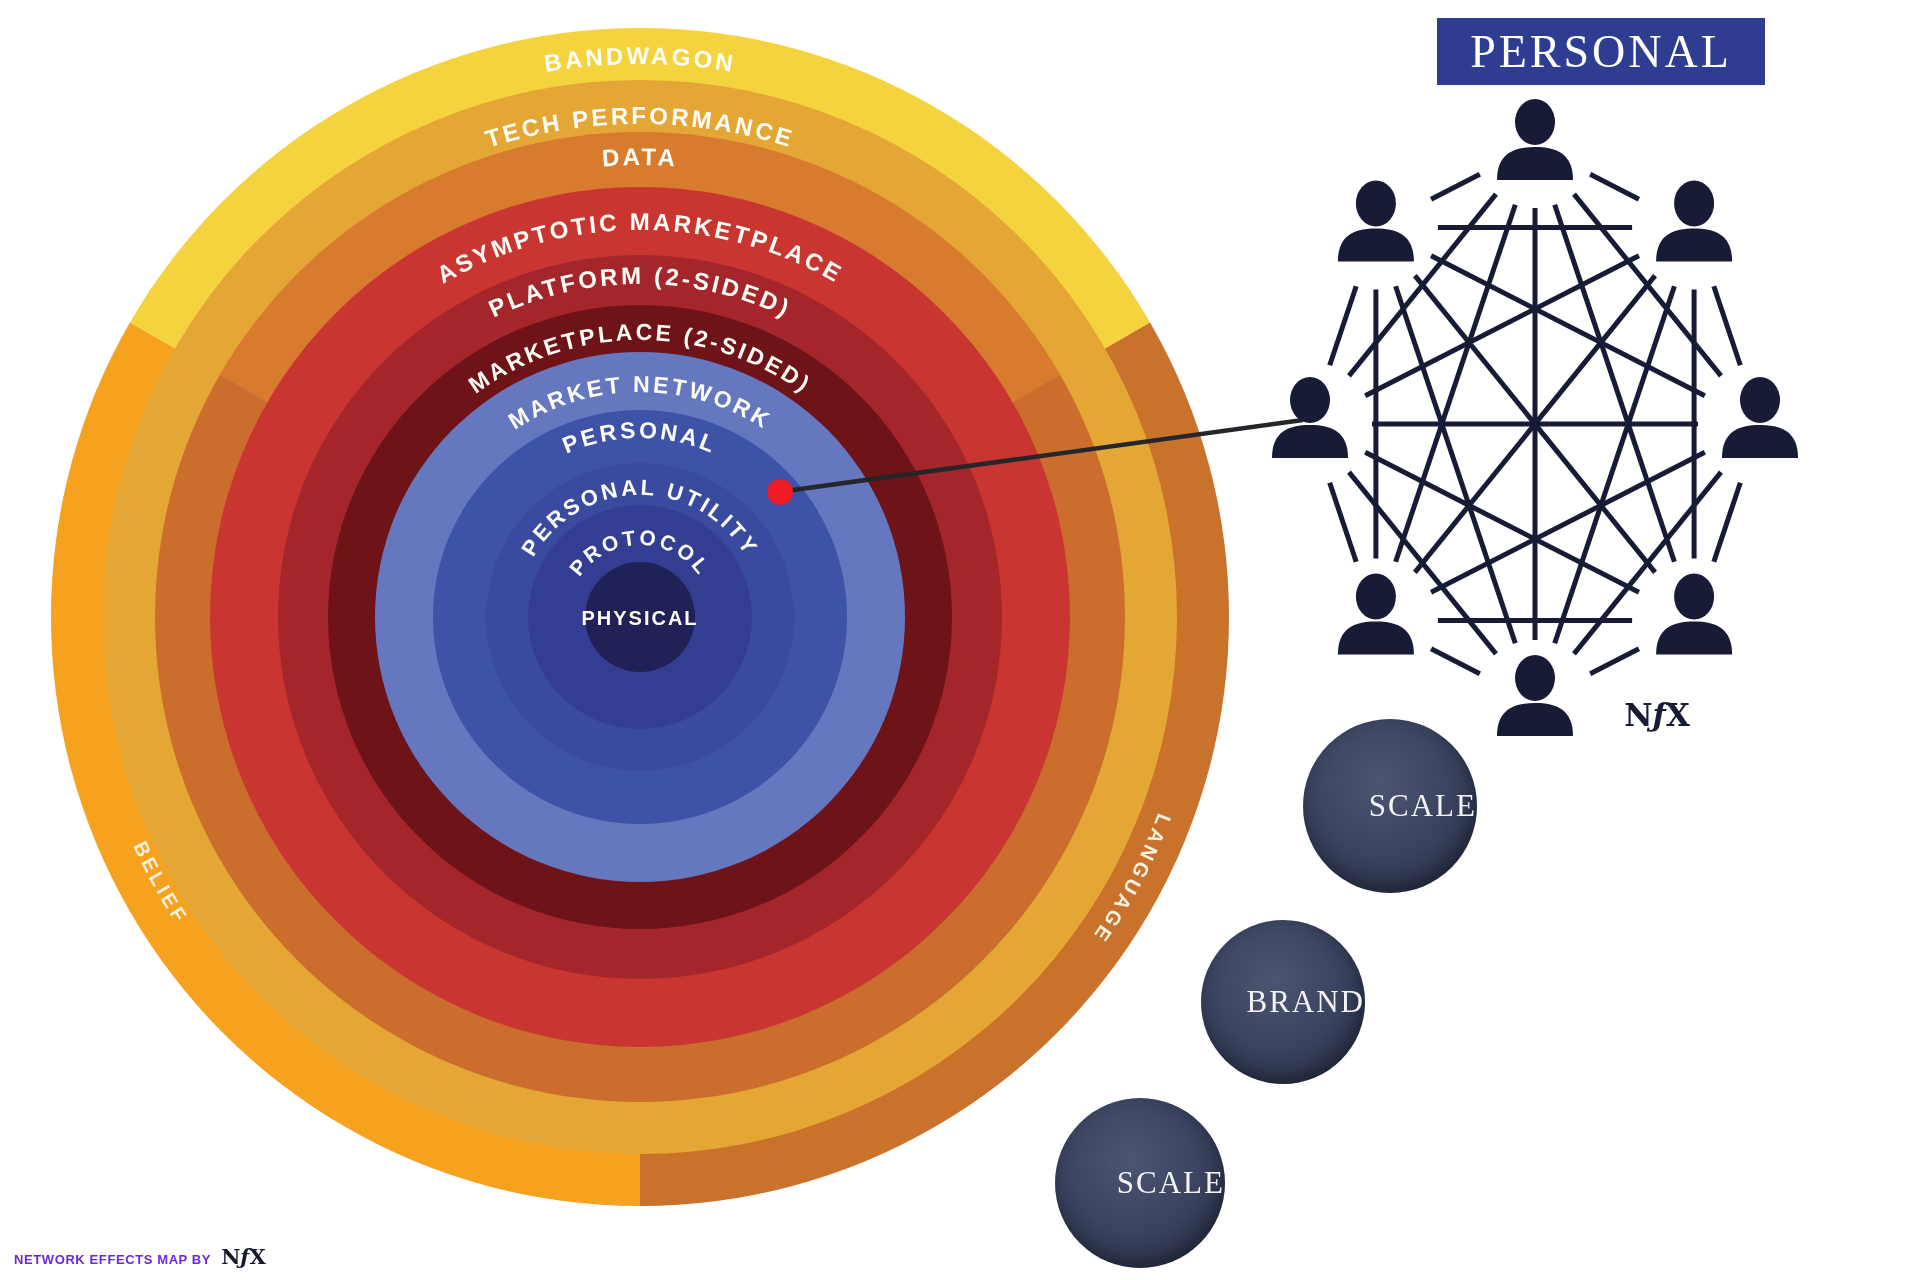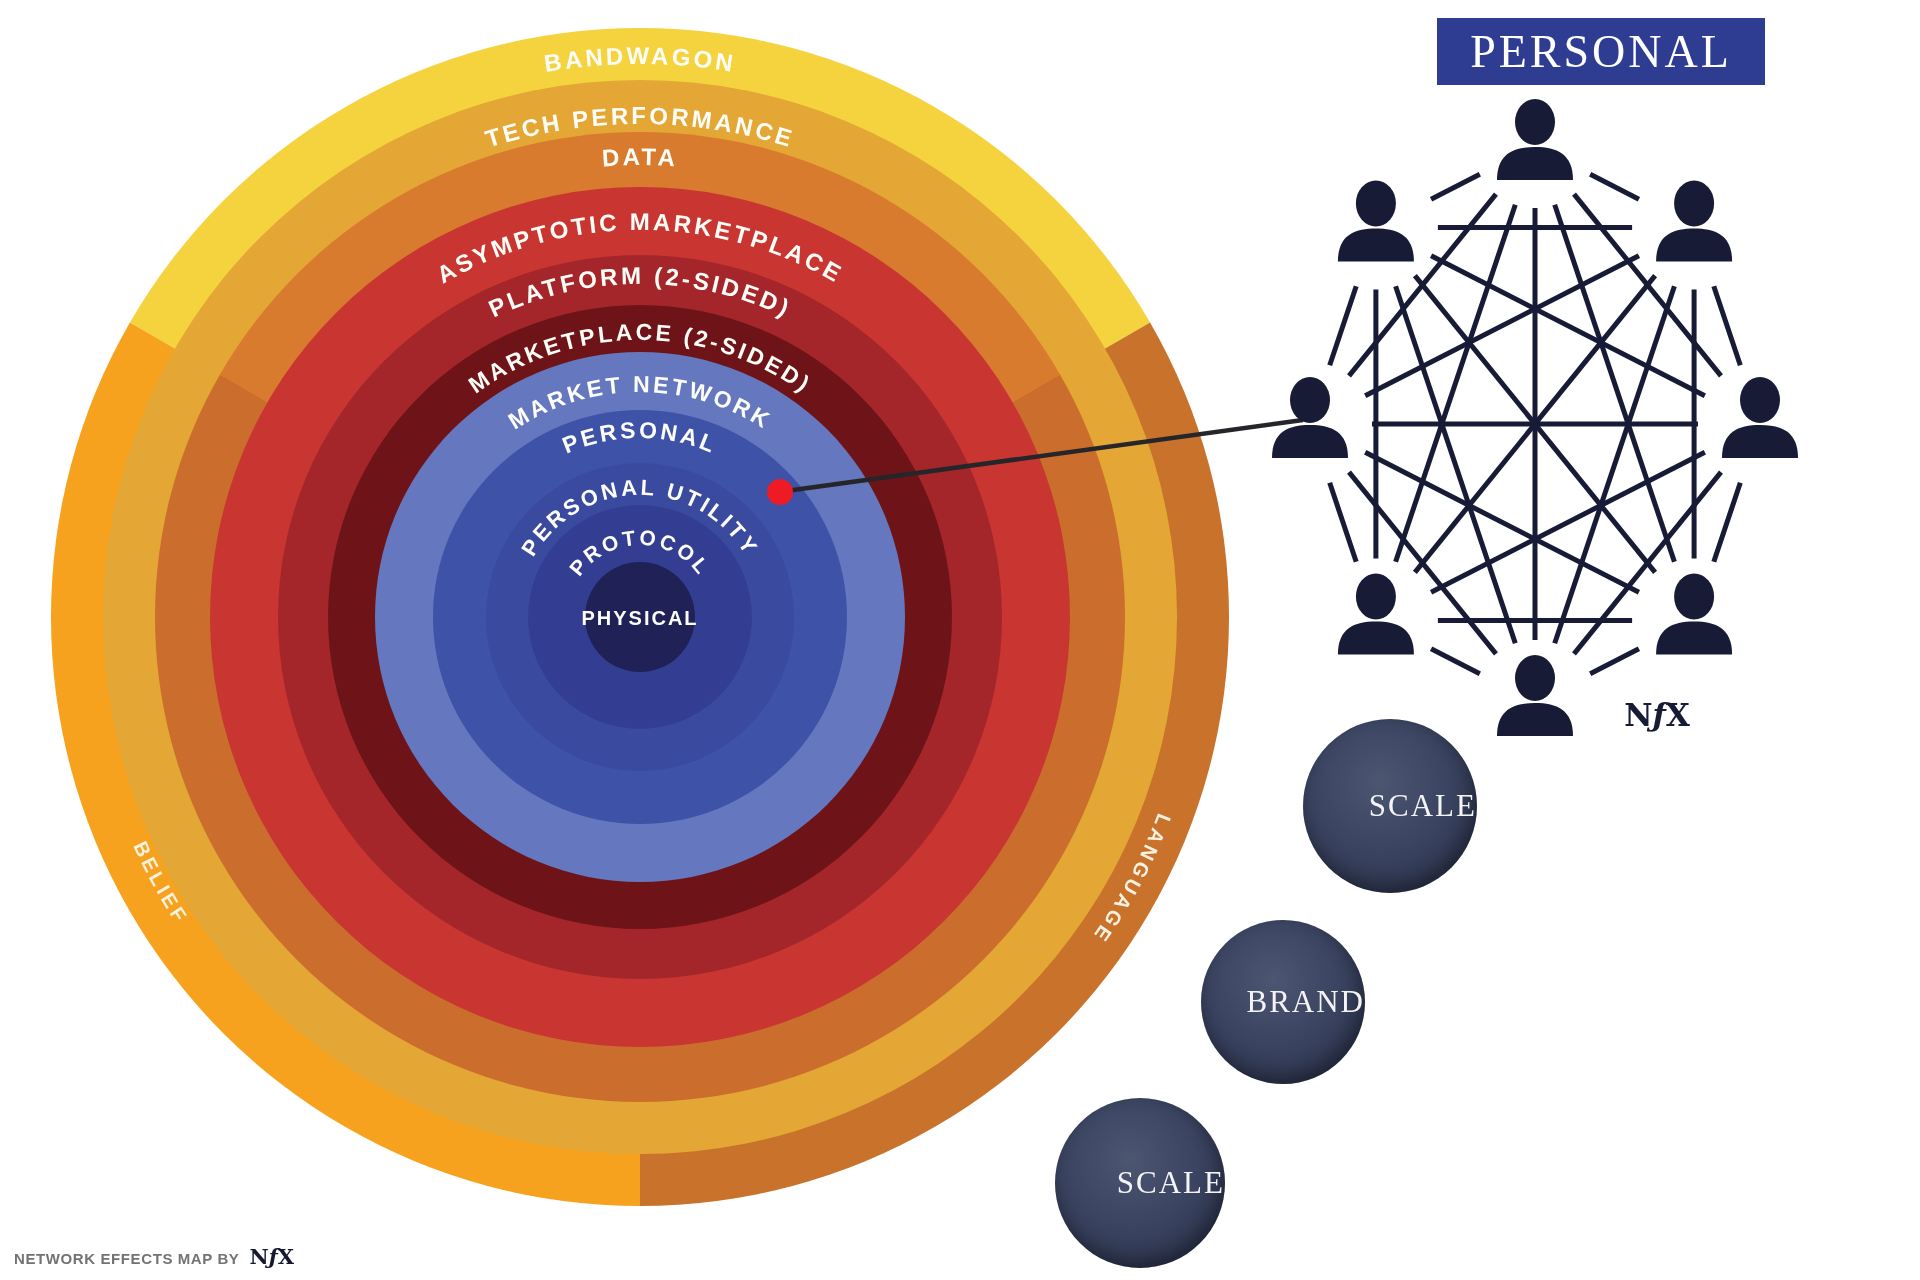--- a/index.html
+++ b/index.html
@@ -10,21 +10,21 @@
     background:#2e3d92;color:#ffffff;display:flex;align-items:center;justify-content:center;
     font-family:"Liberation Serif",serif;font-size:46px;letter-spacing:3px;font-weight:500;}
   .sphere{position:absolute;border-radius:50%;display:flex;align-items:center;justify-content:flex-end;
     color:#f4f4f6;font-family:"Liberation Serif",serif;font-size:31px;letter-spacing:2px;
     background:radial-gradient(circle at 44% 36%, #4c5671 0%, #3a4360 48%, #262d44 100%);
     box-shadow:inset -4px -8px 18px rgba(0,0,0,0.35);}
   #sphere-scale{left:1303px;top:719px;width:174px;height:174px;}
   #sphere-brand{left:1201px;top:920px;width:164px;height:164px;}
   #sphere-embed{left:1055px;top:1098px;width:170px;height:170px;}
   .footer{position:absolute;left:14px;top:1244px;display:flex;align-items:baseline;gap:10px;}
-  .footer .credit{color:#737373;font-weight:bold;font-size:15px;letter-spacing:0.6px;text-align:center;}
+  .footer .credit{color:#6d28d9;font-weight:bold;font-size:13px;letter-spacing:0.6px;text-align:center;}
   .footer .nfx-logo{color:#15182e;font-family:"DejaVu Serif",serif;font-size:21px;font-weight:600;}
   .nfx-f{font-style:italic;}
 </style>
 </head>
 <body>
 
 <div class="stage">
 
   <svg id="scene" width="1920" height="1280" viewBox="0 0 1920 1280">
       <defs>

